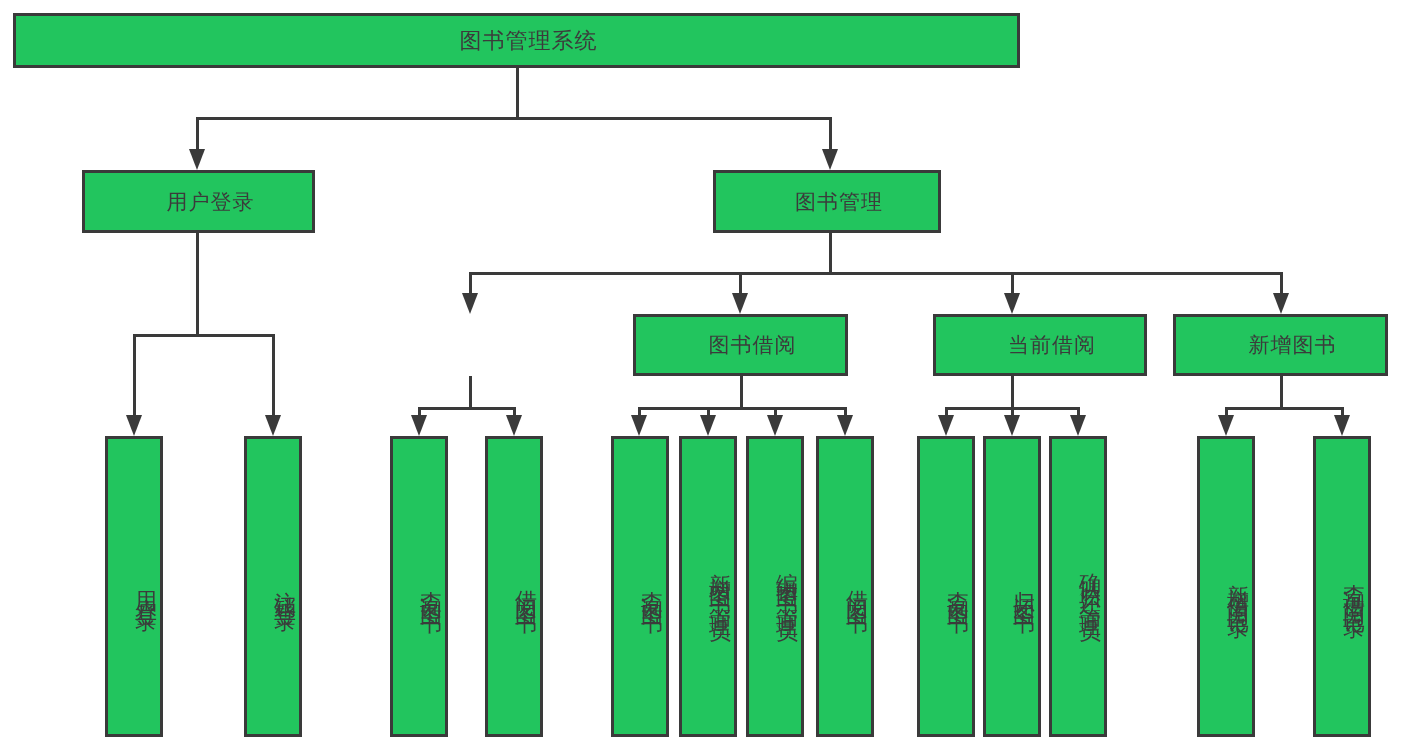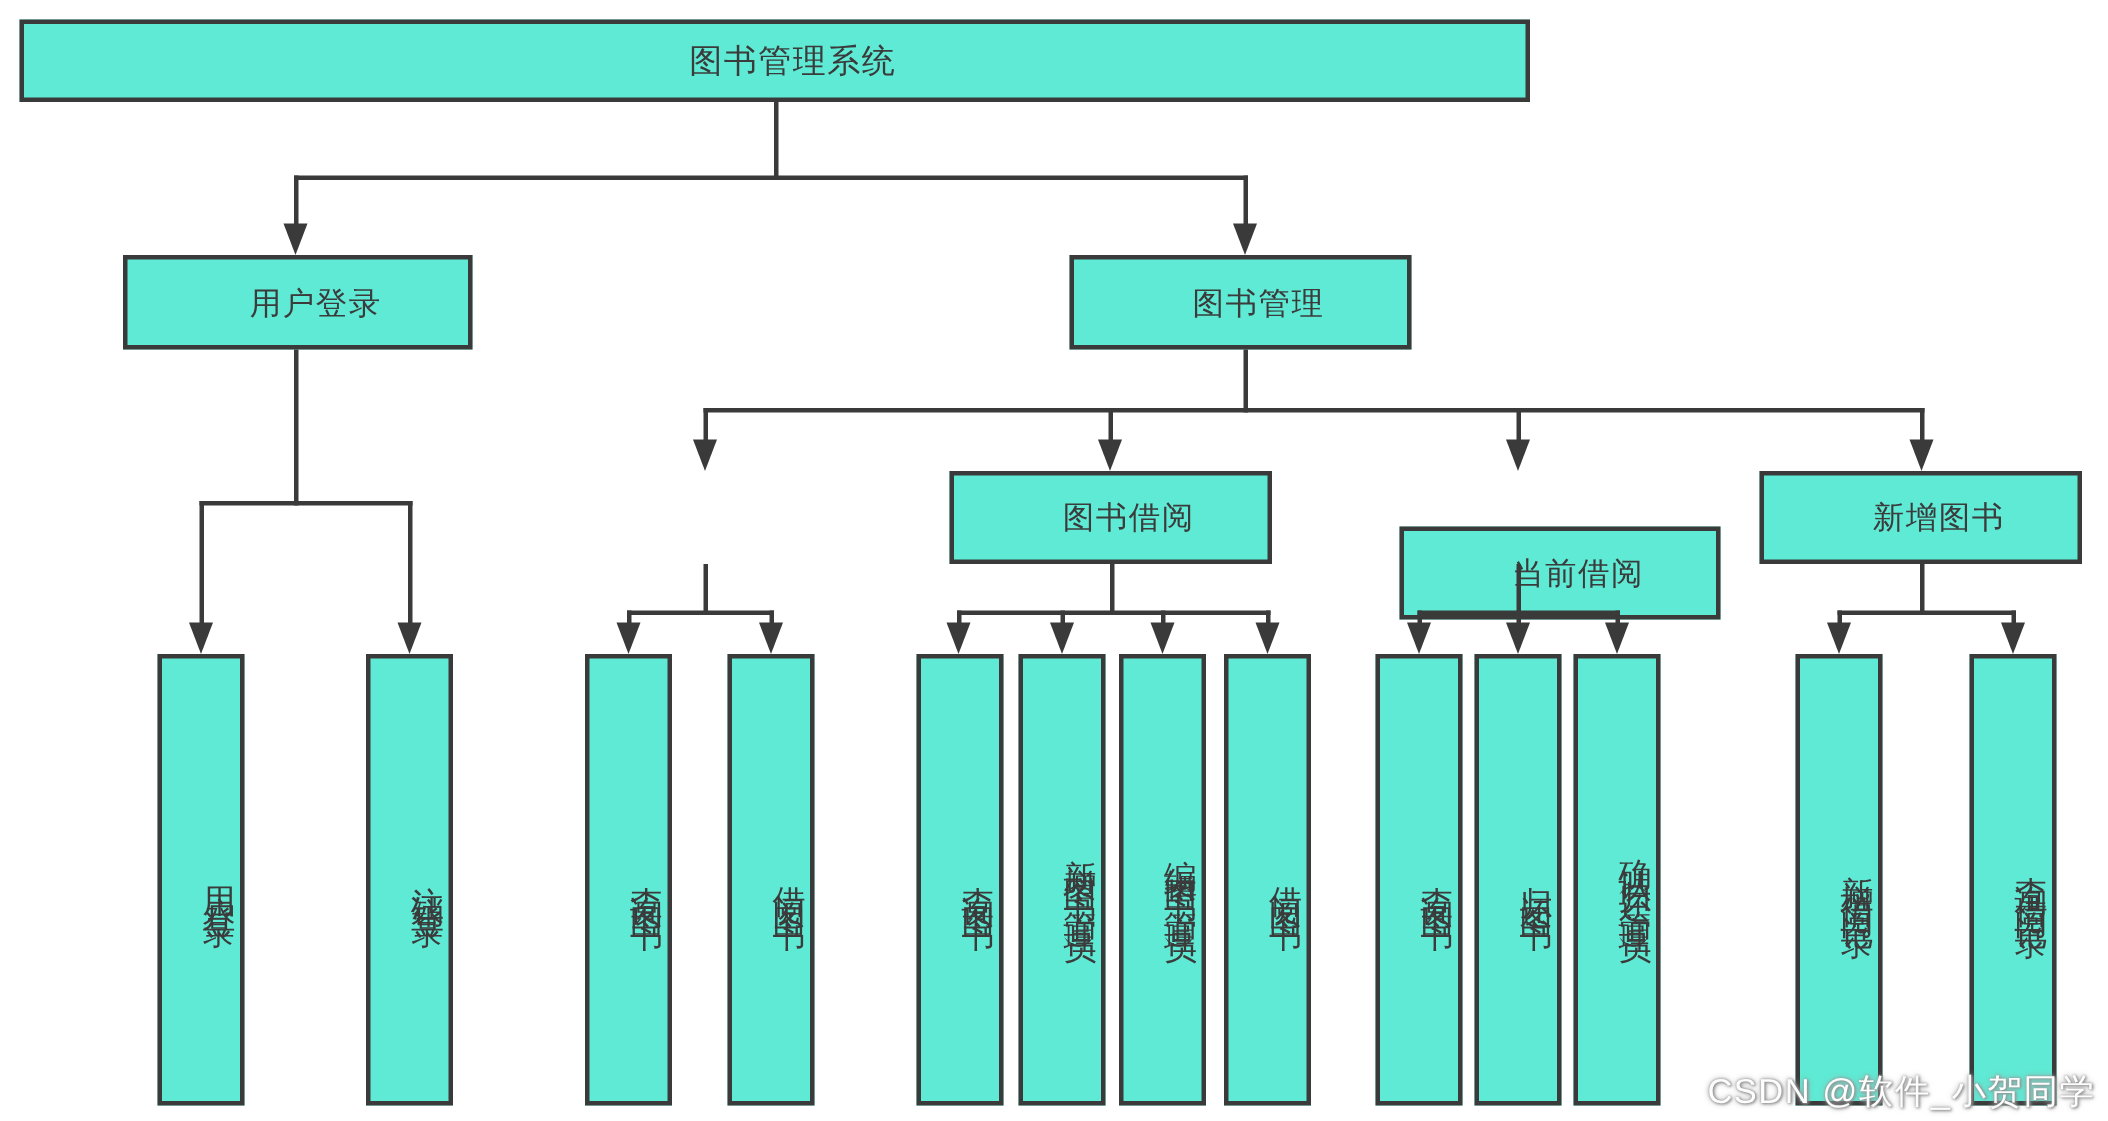--- a/index.html
+++ b/index.html
@@ -13,21 +13,21 @@
     position:relative;
     width:1405px;height:747px;
     background:var(--background);
     font-family:"Liberation Sans","DejaVu Sans",sans-serif;
     color:var(--text);
     overflow:hidden;
   }
   .node{
     position:absolute;
     border:3px solid var(--line);
-    background:#5eead4;
+    background:#22c55e;
     display:flex;
     align-items:center;
     justify-content:center;
     font-size:21px;
     letter-spacing:1px;
     color:var(--text);
     padding-left:24px;
   }
   .node.root-node{font-size:22px;}
   .leaf{
@@ -74,21 +74,21 @@
 
   <div class="node" style="left:713px;top:170px;width:228px;height:63px;">
     <span>图书管理</span>
   </div>
 
 
   <div class="node" style="left:633px;top:314px;width:215px;height:62px;">
     <span>图书借阅</span>
   </div>
 
-  <div class="node" style="left:933px;top:314px;width:214px;height:62px;margin-top:37px;">
+  <div class="node" style="left:933px;top:314px;width:214px;height:62px;">
     <span>当前借阅</span>
   </div>
 
   <div class="node" style="left:1173px;top:314px;width:215px;height:62px;">
     <span>新增图书</span>
   </div>
 
   <div class="node leaf" style="left:105px;top:436px;height:301px;">
     <span class="vtext">用户登录</span>
   </div>
@@ -185,15 +185,14 @@
   <div class="vline" style="left:1077px;top:407px;height:12px;"></div>
   <div class="arrow" style="left:1070px;top:415px;"></div>
 
   <div class="vline" style="left:1280px;top:376px;height:34px;"></div>
   <div class="hline" style="left:1225px;top:407px;width:119px;"></div>
   <div class="vline" style="left:1225px;top:407px;height:12px;"></div>
   <div class="arrow" style="left:1218px;top:415px;"></div>
   <div class="vline" style="left:1341px;top:407px;height:12px;"></div>
   <div class="arrow" style="left:1334px;top:415px;"></div>
 
-  <div class="watermark">CSDN @软件_小贺同学</div>
 
 </div>
 
 </body></html>

